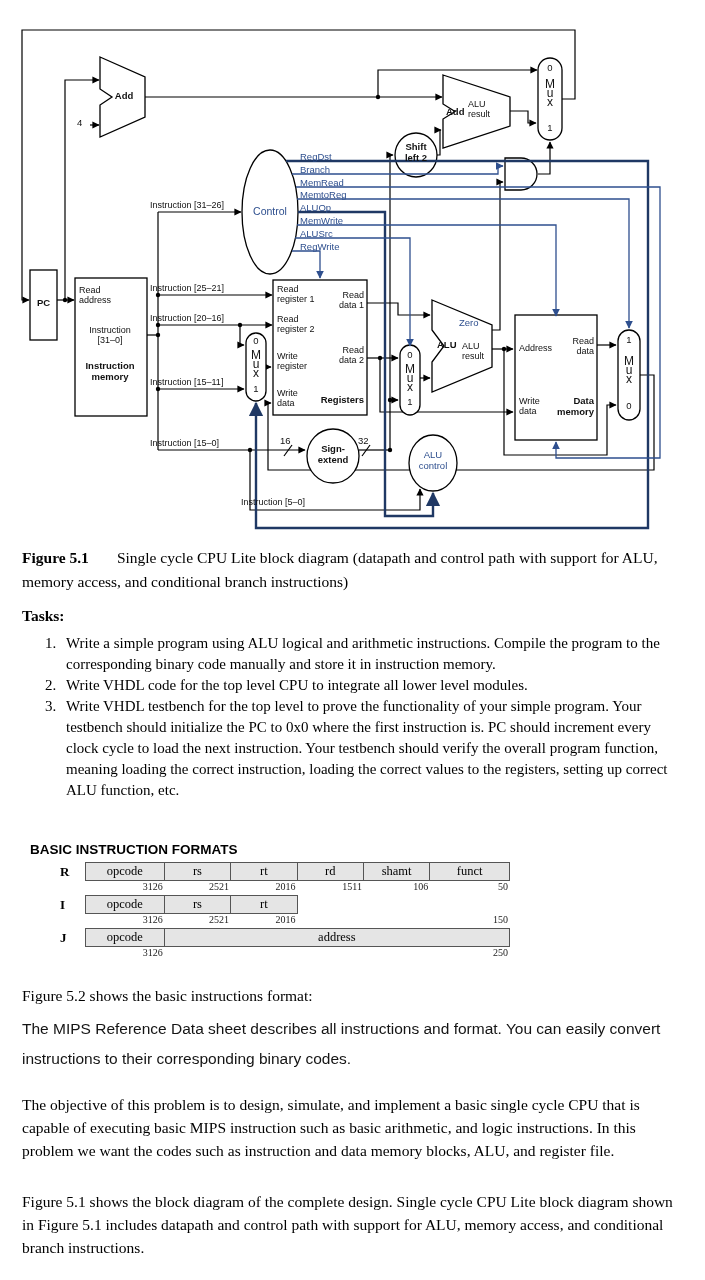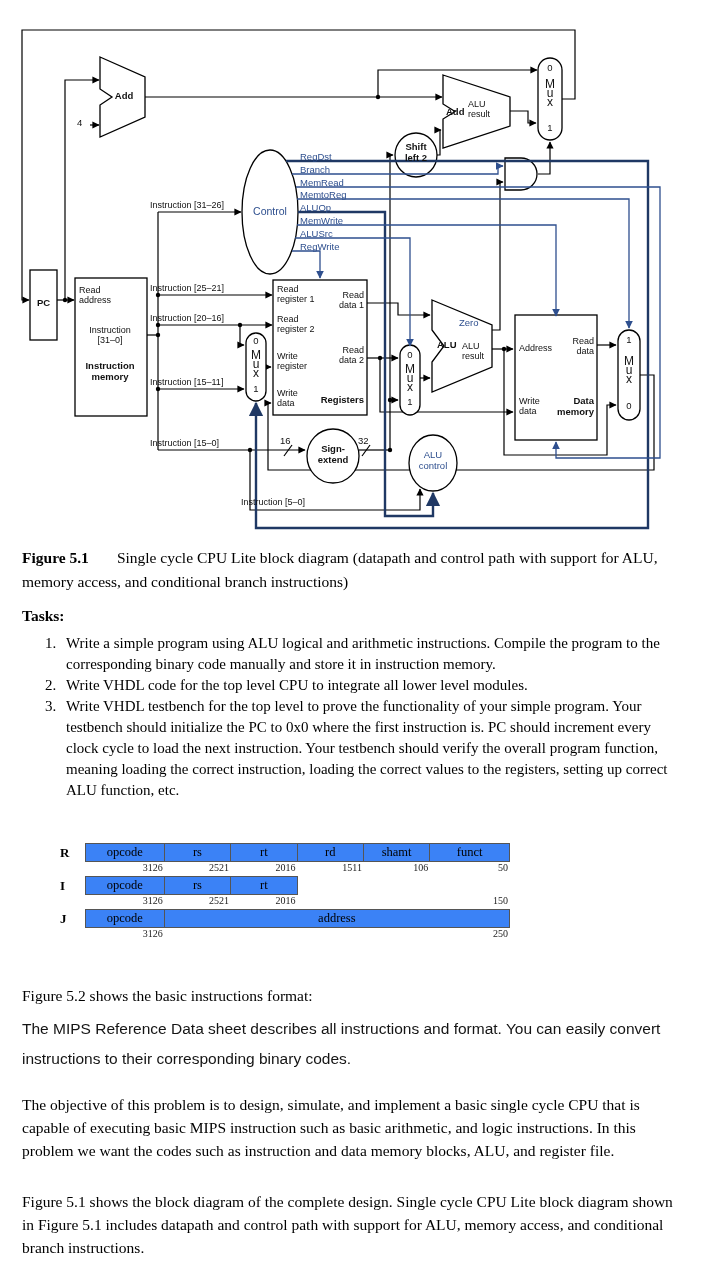--- a/index.html
+++ b/index.html
@@ -23,21 +23,21 @@
 
   .tasks-heading { position:absolute; left:22px; top:607px; font-size:15.5px; font-weight:bold; }
   .tasks-list { position:absolute; left:22px; top:633px; width:655px; padding-left:38px; font-size:15px; line-height:21px; }
   .tasks-list li { padding-left:6px; }
 
   .formats { position:absolute; left:30px; top:842px; width:500px; }
   .formats-title { font-family:"Liberation Sans", sans-serif; font-weight:bold; font-size:13.5px; margin-bottom:5px; }
   .fmt-row { position:relative; margin-top:1px; }
   .fmt-name { position:absolute; left:30px; top:2px; font-weight:bold; font-size:13px; }
   .fmt-line { display:flex; margin-left:55px; width:425px; }
-  .fmt-cell { border:1px solid #555; border-left:none; height:19px; display:flex; align-items:center; justify-content:center; font-size:12.5px; background:#3b82f6; }
+  .fmt-cell { border:1px solid #555; border-left:none; height:19px; display:flex; align-items:center; justify-content:center; font-size:12.5px; background:#e5e5e5; }
   .fmt-cell:first-child { border-left:1px solid #555; }
   .bits-line { display:flex; margin-left:55px; width:425px; height:11px; margin-bottom:3px; }
   .bit-cell { display:flex; justify-content:flex-end; font-size:10px; line-height:11px; padding:0 2px; color:#222; }
   .w6 { width:18.75%; } .w5 { width:15.625%; } .w16 { width:50%; } .w26 { width:81.25%; }
 
   .p { position:absolute; left:22px; width:665px; font-size:15.5px; line-height:23px; }
   .p-fig52 { top:984px; }
   .p-mips { top:1014px; font-family:"Liberation Sans", sans-serif; font-size:15.5px; line-height:30px; color:#141414; }
   .p-objective { top:1093px;font-family:Liberation Serif, serif; }
   .p-fig51desc { top:1190px; }
@@ -233,20 +233,21 @@
   </div>
 
   <div class="tasks-heading">Tasks:</div>
   <ol class="tasks-list">
     <li>Write a simple program using ALU logical and arithmetic instructions. Compile the program to the corresponding binary code manually and store it in instruction memory.</li>
     <li>Write VHDL code for the top level CPU to integrate all lower level modules.</li>
     <li>Write VHDL testbench for the top level to prove the functionality of your simple program. Your testbench should initialize the PC to 0x0 where the first instruction is. PC should increment every clock cycle to load the next instruction. Your testbench should verify the overall program function, meaning loading the correct instruction, loading the correct values to the registers, setting up correct ALU function, etc.</li>
   </ol>
 
   <div class="formats">
+    <div class="formats-title">BASIC INSTRUCTION FORMATS</div>
 
     <div class="fmt-row">
       <span class="fmt-name">R</span>
       <div class="fmt-line">
         <div class="fmt-cell w6">opcode</div>
         <div class="fmt-cell w5">rs</div>
         <div class="fmt-cell w5">rt</div>
         <div class="fmt-cell w5">rd</div>
         <div class="fmt-cell w5">shamt</div>
         <div class="fmt-cell w6">funct</div>

